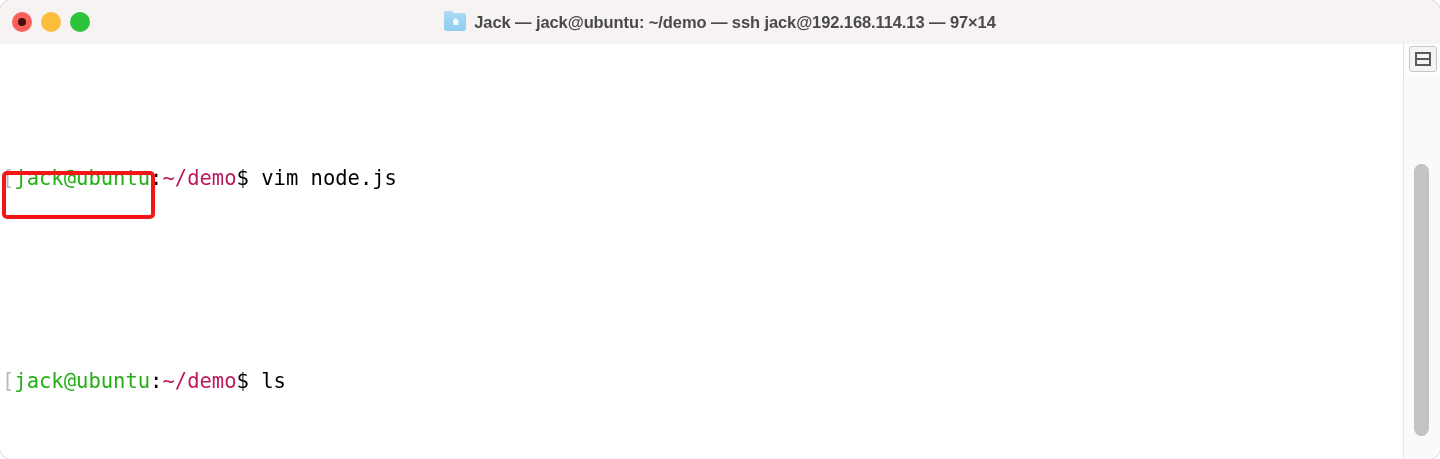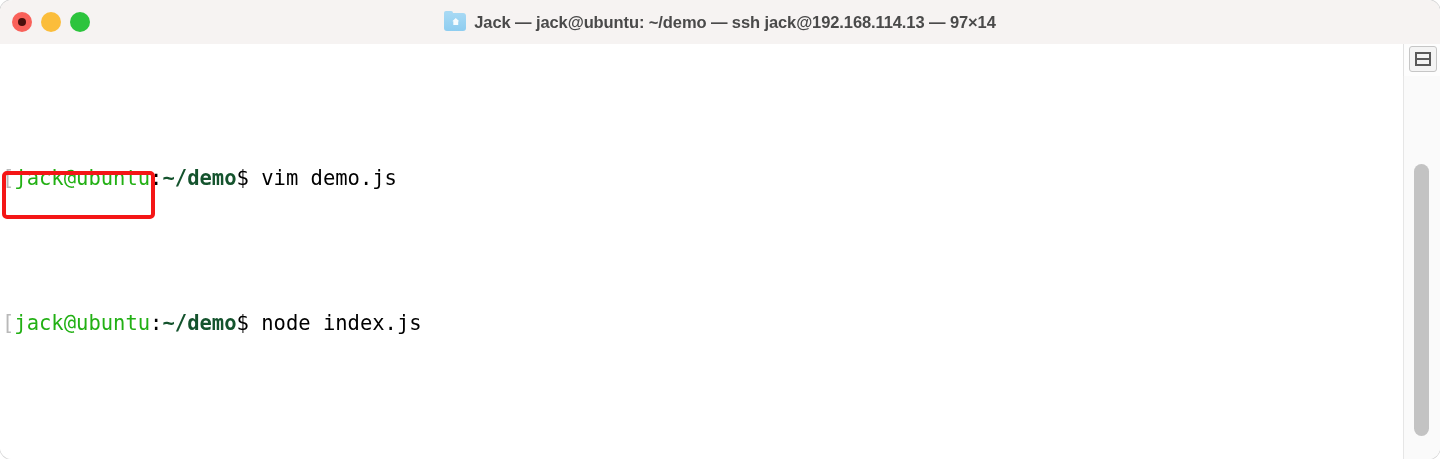--- a/index.html
+++ b/index.html
@@ -134,21 +134,21 @@
     font-size: 20.5px;
     line-height: 29px;
     white-space: pre;
     color: #000000;
   }
   .line {
     height: 29px;
     position: relative;
   }
   .c-user   { color: #22b014; font-weight: normal; }
-  .c-path   { color: #14532d; font-weight: bold; }
+  .c-path   { color: #be185d; font-weight: normal; }
   .c-punct  { color: #000000; }
   .c-plain  { color: #000000; }
   .bracket-left {
     color: #b9b9b9;
   }
 
   
   .wrapmark {
     position: absolute;
     left: 1401px;
@@ -250,24 +250,23 @@
         <span class="house"></span>
       </span>
       <span class="title-text">Jack — jack@ubuntu: ~/demo — ssh jack@192.168.114.13 — 97×14</span>
     </div>
   </div>
 
   <div class="term">
     <div class="term-inner">
 
       
-      <div class="line"><span class="bracket-left">[</span><span class="c-user">jack@ubuntu</span><span class="c-punct">:</span><span class="c-path">~/demo</span><span class="c-punct">$</span><span class="c-plain"> vim demo.js</span></div>
-
-      
-      <div class="line"><span class="bracket-left">[</span><span class="c-user">jack@ubuntu</span><span class="c-punct">:</span><span class="c-path">~/demo</span><span class="c-punct">$</span><span class="c-plain"> node index.js</span></div>
+      <div class="line"><span class="bracket-left">[</span><span class="c-user">jack@ubuntu</span><span class="c-punct">:</span><span class="c-path">~/demo</span><span class="c-punct">$</span><span class="c-plain"> vim node.js</span></div>
+
+      
 
       
       <div class="line"><span class="bracket-left">[</span><span class="c-user">jack@ubuntu</span><span class="c-punct">:</span><span class="c-path">~/demo</span><span class="c-punct">$</span><span class="c-plain"> ls</span></div>
 
       
       
 
       
       
 

